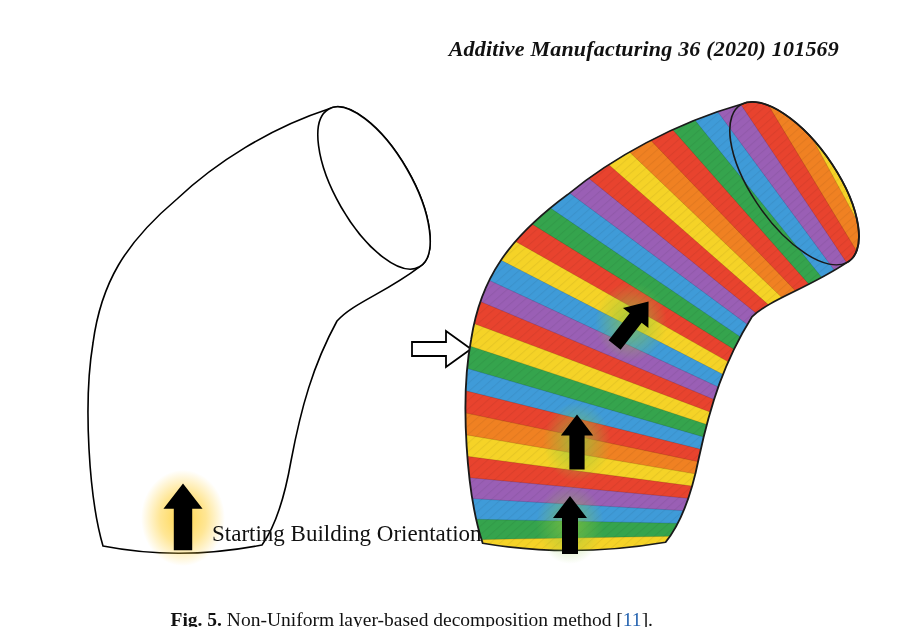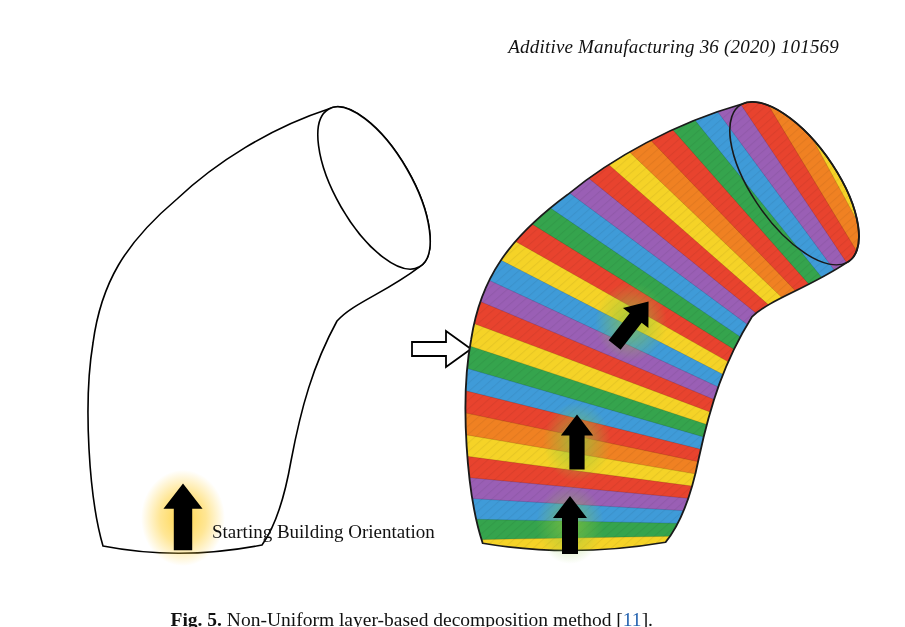--- a/index.html
+++ b/index.html
@@ -2,27 +2,27 @@
 <html><head>
 <meta charset="utf-8">
 <style>
   html,body{margin:0;padding:0;background:#ffffff;}
   .page{
     position:relative;width:905px;height:627px;background:#ffffff;
     font-family:"Liberation Serif", serif;overflow:hidden;
   }
   .journal{
     position:absolute;top:36px;right:66px;
-    font-style:italic;font-weight:normal;font-size:19px;color:#111;
+    font-style:italic;font-weight:bold;font-size:22px;color:#111;
     letter-spacing:.2px;white-space:pre;
   }
   .figure-svg{position:absolute;left:0;top:0;}
   .start-label{
     position:absolute;left:212px;top:521px;
-    font-size:19px;color:#111;white-space:pre;
+    font-size:23px;color:#111;white-space:pre;
   }
   .caption{
     position:absolute;top:587px;left:0;width:804px;text-align:center;
     font-size:19.5px;color:#111;white-space:pre-wrap;
   }
   .caption .fig-label{font-weight:bold;}
   .citation{text-decoration:none;cursor:pointer;}
 </style>
 </head>
 <body>

